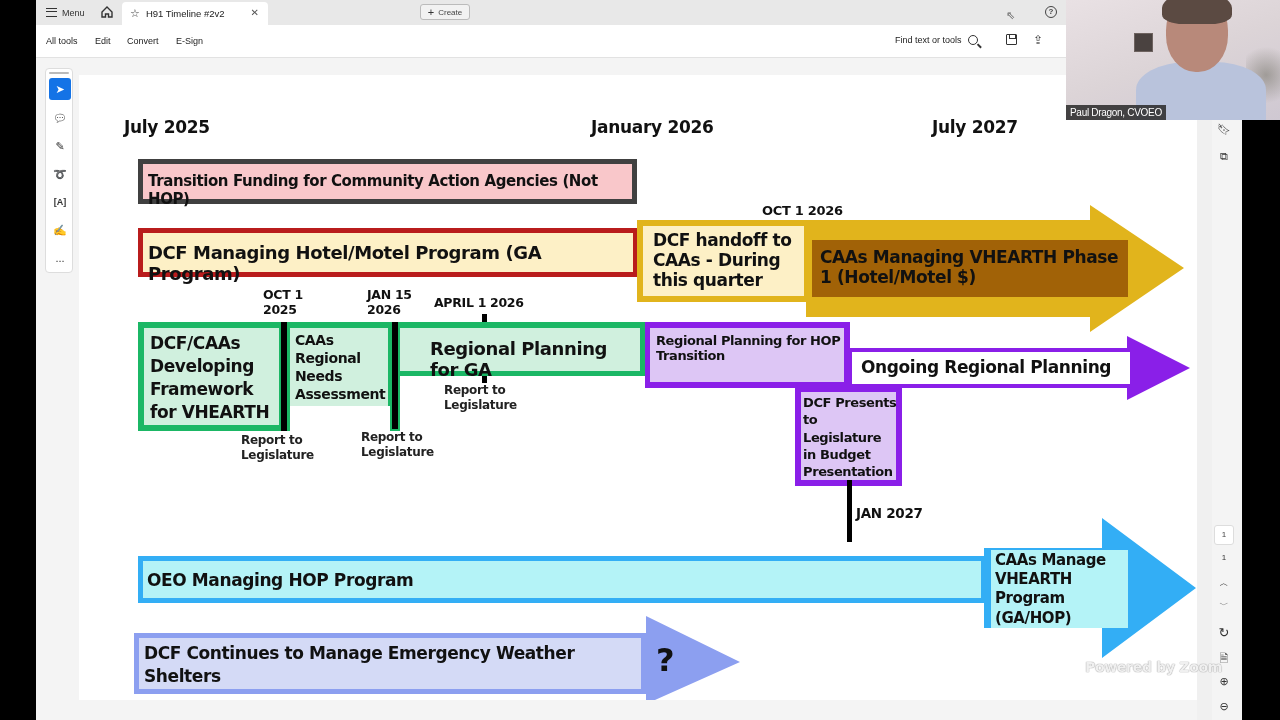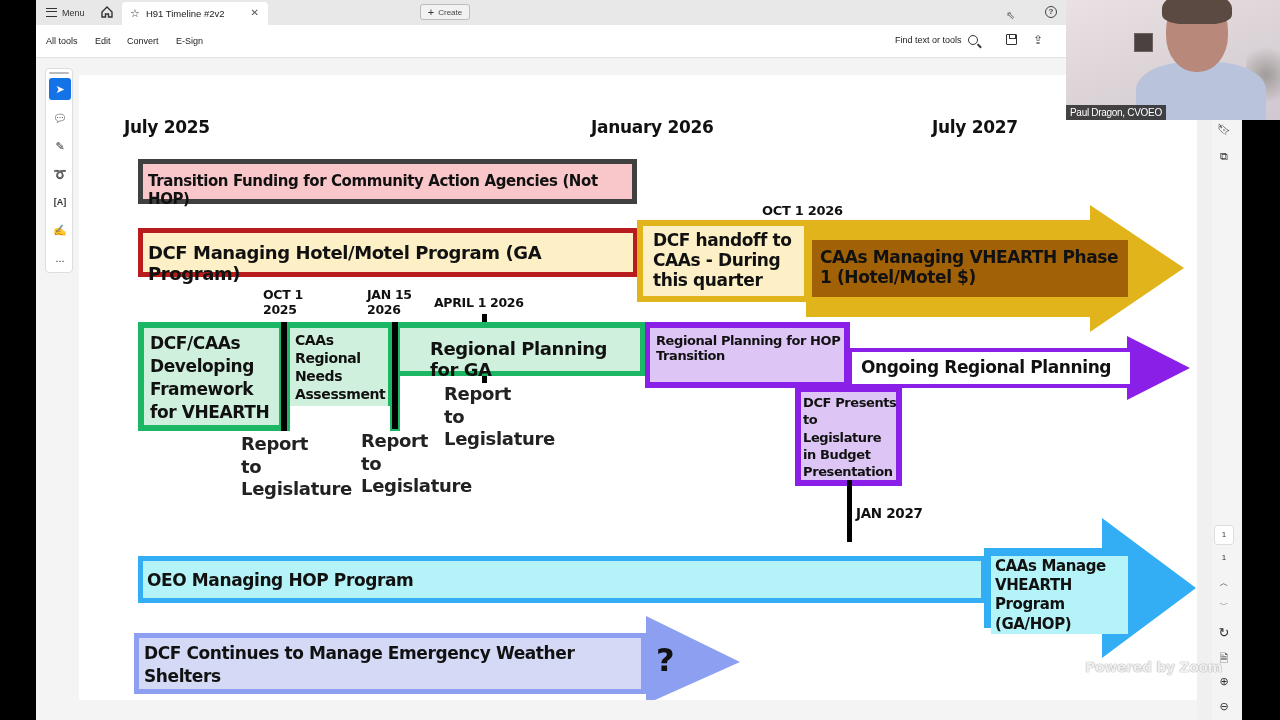--- a/index.html
+++ b/index.html
@@ -44,21 +44,21 @@
 
   
   .page { position: absolute; left: 79px; top: 75px; width: 1118px; height: 625px; background: #fff; }
   .doc-scroll { position: absolute; left: 1197px; top: 120px; width: 15px; height: 600px; background: #f0f0f0; }
 
   .abs { position: absolute; }
   .year { font-family: "DejaVu Sans", sans-serif; font-weight: bold; font-size: 17px; color: #111; letter-spacing: -0.3px; }
   .lbl { font-family: "DejaVu Sans", sans-serif; font-weight: bold; color: #111; letter-spacing: -0.4px; line-height: 1.18; }
   .box { position: absolute; }
   .small-date { font-family: "DejaVu Sans", sans-serif; font-weight: bold; font-size: 12.5px; color: #111; letter-spacing: -0.3px; line-height: 1.2; }
-  .note { font-family: "DejaVu Sans", sans-serif; font-weight: bold; font-size: 18px; color: #222; letter-spacing: -0.3px; line-height: 1.25; }
+  .note { font-family: "DejaVu Sans", sans-serif; font-weight: bold; font-size: 12px; color: #222; letter-spacing: -0.3px; line-height: 1.25; }
   .tick { position: absolute; background: #000; }
 
   
   .rs-icon { position: absolute; font-size: 11px; color: #333; text-align: center; width: 20px; }
   .page-box { position: absolute; left: 1214px; top: 525px; width: 20px; height: 20px; border: 1px solid #ddd; border-radius: 3px; background: #fff; font-size: 8px; color: #444; text-align: center; line-height: 18px; }
 
   
   .video { position: absolute; left: 1066px; top: 0; width: 214px; height: 120px; background: linear-gradient(160deg, #e9e1e4 0%, #dcd4d7 50%, #cfc8d2 100%); overflow: hidden; }
   .video .frame { position: absolute; left: 68px; top: 33px; width: 19px; height: 19px; background: #4a4240; border: 1px solid #6d625f; }
   .video .head { position: absolute; left: 100px; top: -4px; width: 62px; height: 76px; background: #b8897a; border-radius: 45% 45% 48% 48%; }
@@ -195,21 +195,21 @@
 </div>
 <div class="tick" style="left:847px; top:480px; width:5px; height:62px;"></div>
 <div class="abs small-date" style="left:856px; top:505px; font-size:13.5px;">JAN 2027</div>
 
 <svg class="abs" style="left:984px; top:518px;" width="214" height="140">
   <polygon points="0,30 118,30 118,0 212,70 118,140 118,110 0,110" fill="#33aef5"></polygon>
 </svg>
 <div class="box" style="left:138px; top:556px; width:848px; height:47px; background:#b4f3f7; border:5px solid #33aef5;padding-left:12px;">
   <div class="lbl" style="position:absolute; left:4px; top:9px; font-size:17px;">OEO Managing HOP Program</div>
 </div>
-<div class="box" style="left:991px; top:550px; width:137px; height:78px; background:#b4f3f7;margin-top:6px;">
+<div class="box" style="left:991px; top:550px; width:137px; height:78px; background:#b4f3f7;">
   <div class="lbl" style="position:absolute; left:4px; top:1px; width:132px; font-size:15px; line-height:1.28;">CAAs Manage VHEARTH Program (GA/HOP)</div>
 </div>
 
 <svg class="abs" style="left:134px; top:616px;" width="610" height="88">
   <polygon points="0,17 512,17 512,0 606,46 512,88 512,78 0,78" fill="#8c9ff0"></polygon>
 </svg>
 <div class="box" style="left:139px; top:638px; width:502px; height:51px; background:#d4daf6;">
   <div class="lbl" style="position:absolute; left:5px; top:4px; font-size:17px; line-height:1.33;">DCF Continues to Manage Emergency Weather Shelters</div>
 </div>
 <div class="abs lbl" style="left:656px; top:642px; font-size:32px;">?</div>

